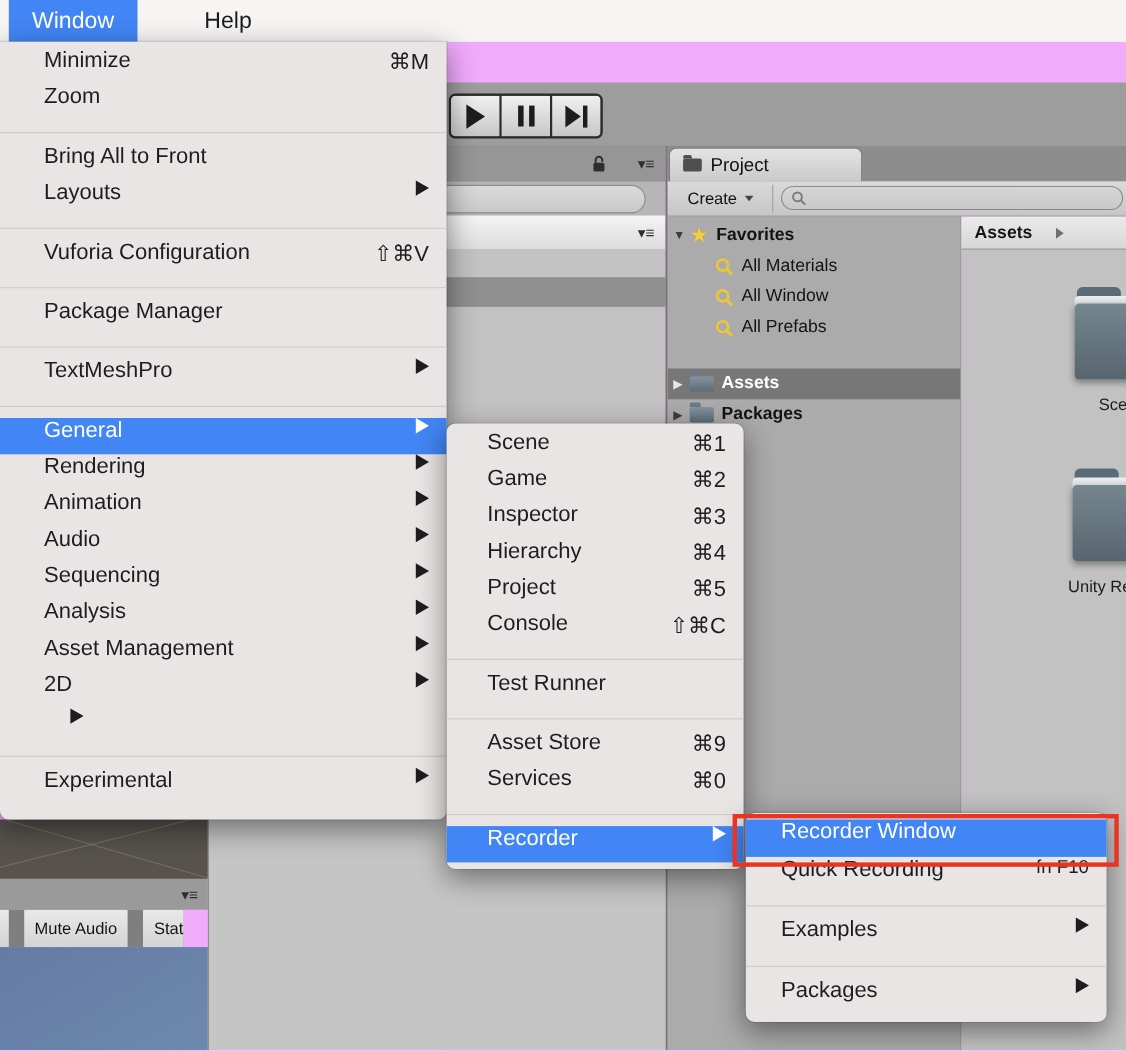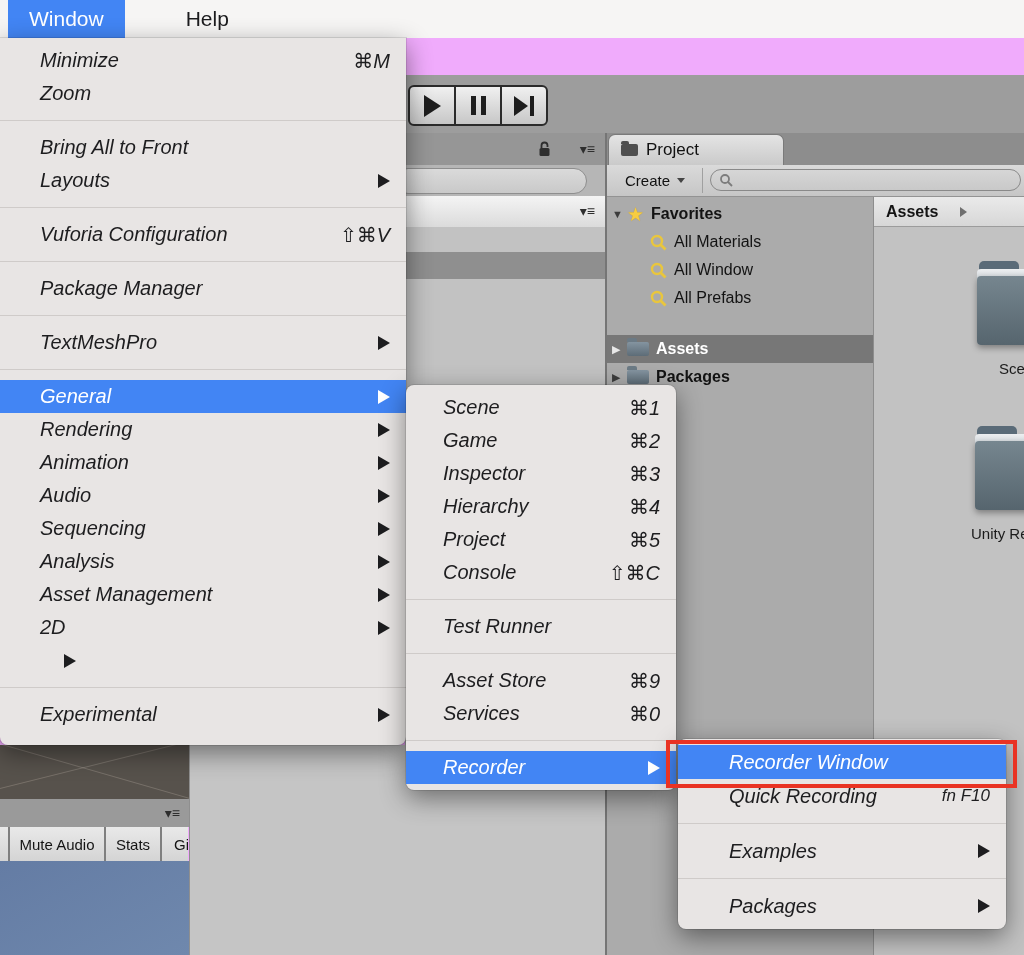--- a/index.html
+++ b/index.html
@@ -71,37 +71,37 @@
   .bfolder .body{position:absolute;top:15px;left:0;right:0;bottom:0;background:linear-gradient(#76868f,#56656e);border-radius:4px;box-shadow:0 3px 6px rgba(0,0,0,.35);}
   .bfolder-label{position:absolute;font-size:15px;color:#1b1b1b;text-align:center;white-space:nowrap;overflow:hidden;}
 
   
   .scene-view{position:absolute;left:0;top:745px;width:189px;height:54px;background:#57524c;overflow:hidden;}
   .scene-view i{position:absolute;display:block;height:1px;width:260px;background:rgba(200,190,178,.28);}
   .scene-view i.l1{top:18px;left:-30px;transform:rotate(-14deg);}
   .scene-view i.l2{top:30px;left:-20px;transform:rotate(16deg);}
   .gv-strip{position:absolute;left:0;top:799px;width:189px;height:28px;background:#9a9a9a;}
   .gv-strip .panel-menu-icon{position:absolute;right:9px;top:7px;}
-  .gv-toolbar{position:absolute;left:0;top:827px;width:188px;height:34px;background:#7f7f7f;display:flex;gap:2px;overflow:hidden;}
+  .gv-toolbar{position:absolute;left:0;top:827px;width:167px;height:34px;background:#7f7f7f;display:flex;gap:14px;overflow:hidden;}
   .gv-btn{background:linear-gradient(#e9e9e9,#d4d4d4);display:flex;align-items:center;justify-content:center;font-size:15px;color:#141414;white-space:nowrap;}
   .gv-sliver{width:8px;flex:none;}
   .gv-mute{width:94px;flex:none;}
   .gv-stats{width:54px;flex:none;}
   .gv-gizmos{flex:1;justify-content:flex-start;padding-left:12px;overflow:hidden;}
   .game-view{position:absolute;left:0;top:861px;width:189px;height:94px;background:linear-gradient(150deg,#647ca4,#6f88ad);}
   .mid-gray{position:absolute;left:189px;top:745px;width:416px;height:210px;background:#c5c5c5;border-left:1px solid #8f8f8f;box-sizing:border-box;}
 
   
   .menu{position:absolute;background:#e8e5e4;box-shadow:0 8px 26px rgba(0,0,0,.45),0 0 0 1px rgba(0,0,0,.1);padding:6px 0;box-sizing:border-box;font-size:20px;color:#1d1d1f;}
   .menu.window{left:0;top:38px;width:406px;height:707px;border-radius:0 0 8px 8px;z-index:10;}
   .menu.general{left:406px;top:385px;width:270px;border-radius:8px;z-index:11;}
   .menu.recorder{left:678px;top:739px;width:328px;border-radius:8px;z-index:12;}
-  .menu-item{height:33px;display:flex;align-items:center;padding:0 16px 0 40px;position:relative;font-style:italic;}
+  .menu-item{height:33px;display:flex;align-items:flex-start;padding:0 16px 0 40px;position:relative;}
   .menu.general .menu-item{padding-left:37px;}
-  .menu.recorder .menu-item{height:34px;padding-left:51px;}
+  .menu.recorder .menu-item{height:34px;padding-left:32px;}
   .mi-label{flex:1;white-space:nowrap;}
   .mi-shortcut{margin-left:24px;white-space:nowrap;}
   .menu.recorder .mi-shortcut{font-size:17px;}
   .mi-arrow{width:0;height:0;border-left:12px solid currentColor;border-top:7px solid transparent;border-bottom:7px solid transparent;margin-left:24px;}
   .menu-item.highlighted{background:#4285f4;color:#fff;}
   .menu-sep{height:1px;background:#cfcbc9;margin:10px 0;}
 
   .annotation{position:absolute;left:666px;top:740px;width:351px;height:48px;border:4px solid #e93323;box-sizing:border-box;z-index:13;}
 </style>
 </head>

